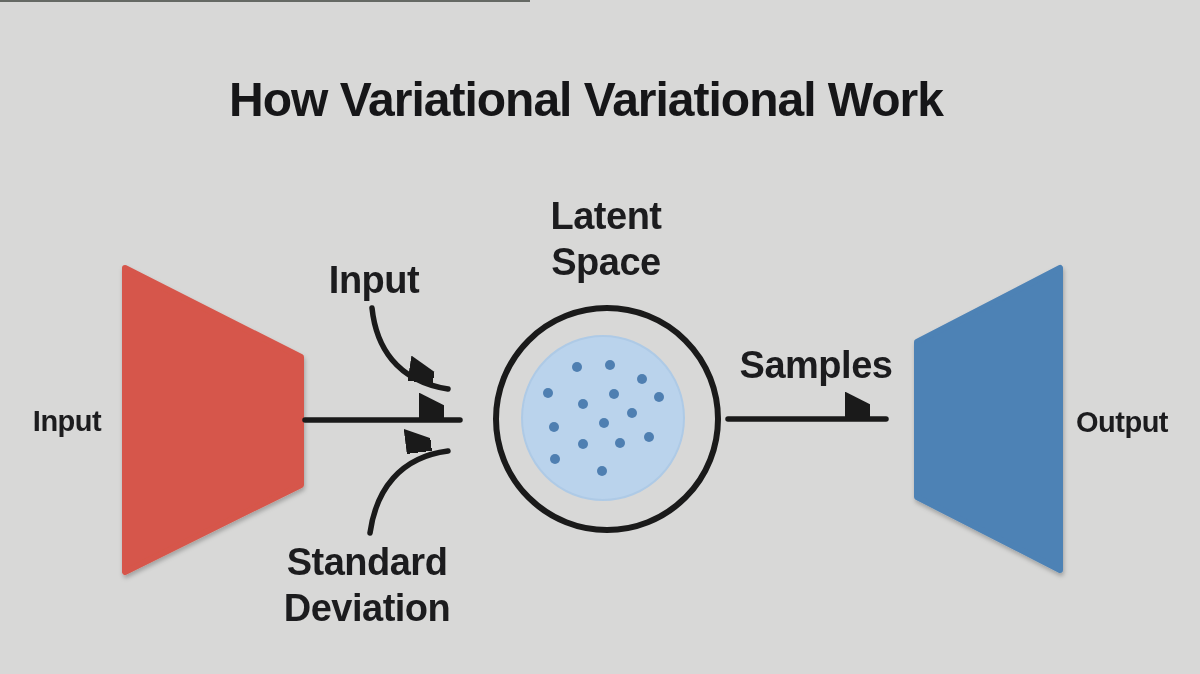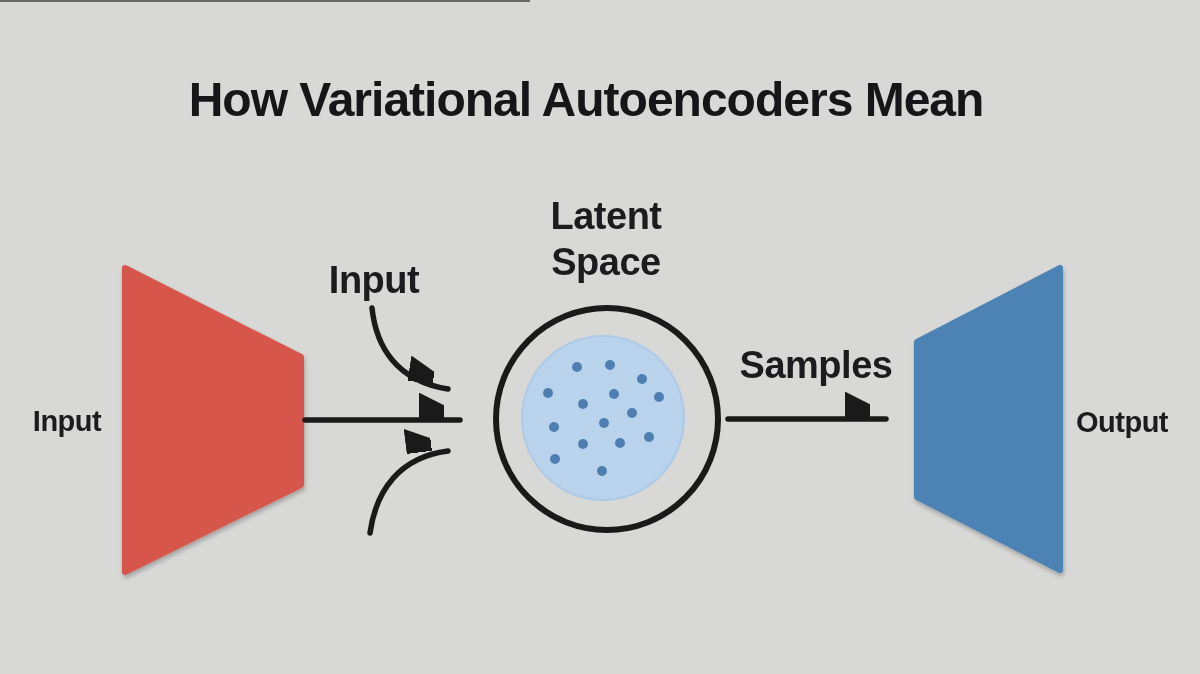--- a/index.html
+++ b/index.html
@@ -85,29 +85,31 @@
 
     <path class="connector" d="M 372,308 C 376,346 396,381 448,389" marker-end="url(#arrowhead)"></path>
 
     <path class="connector" d="M 305,420 L 460,420" marker-end="url(#arrowhead)"></path>
 
     <path class="connector" d="M 370,533 C 376,490 400,457 448,451" marker-end="url(#arrowhead)"></path>
 
     <path class="connector" d="M 728,419 L 886,419" marker-end="url(#arrowhead)"></path>
   </svg>
 
-  <div class="label" id="title">How Variational Autoencoders Mean</div>
+  <div class="label" id="title">How Variational Variational Work</div>
 
   <div class="label io" id="input-label">Input</div>
 
 
   <div class="label big" id="mean-label">Input</div>
 
   <div class="label big" id="latent-label">Latent
 Space</div>
 
+  <div class="label big" id="std-label">Standard
+Deviation</div>
 
   <div class="label big" id="samples-label">Samples</div>
 
 
   <div class="label io" id="output-label">Output</div>
 
 </div>
 
 </body></html>

